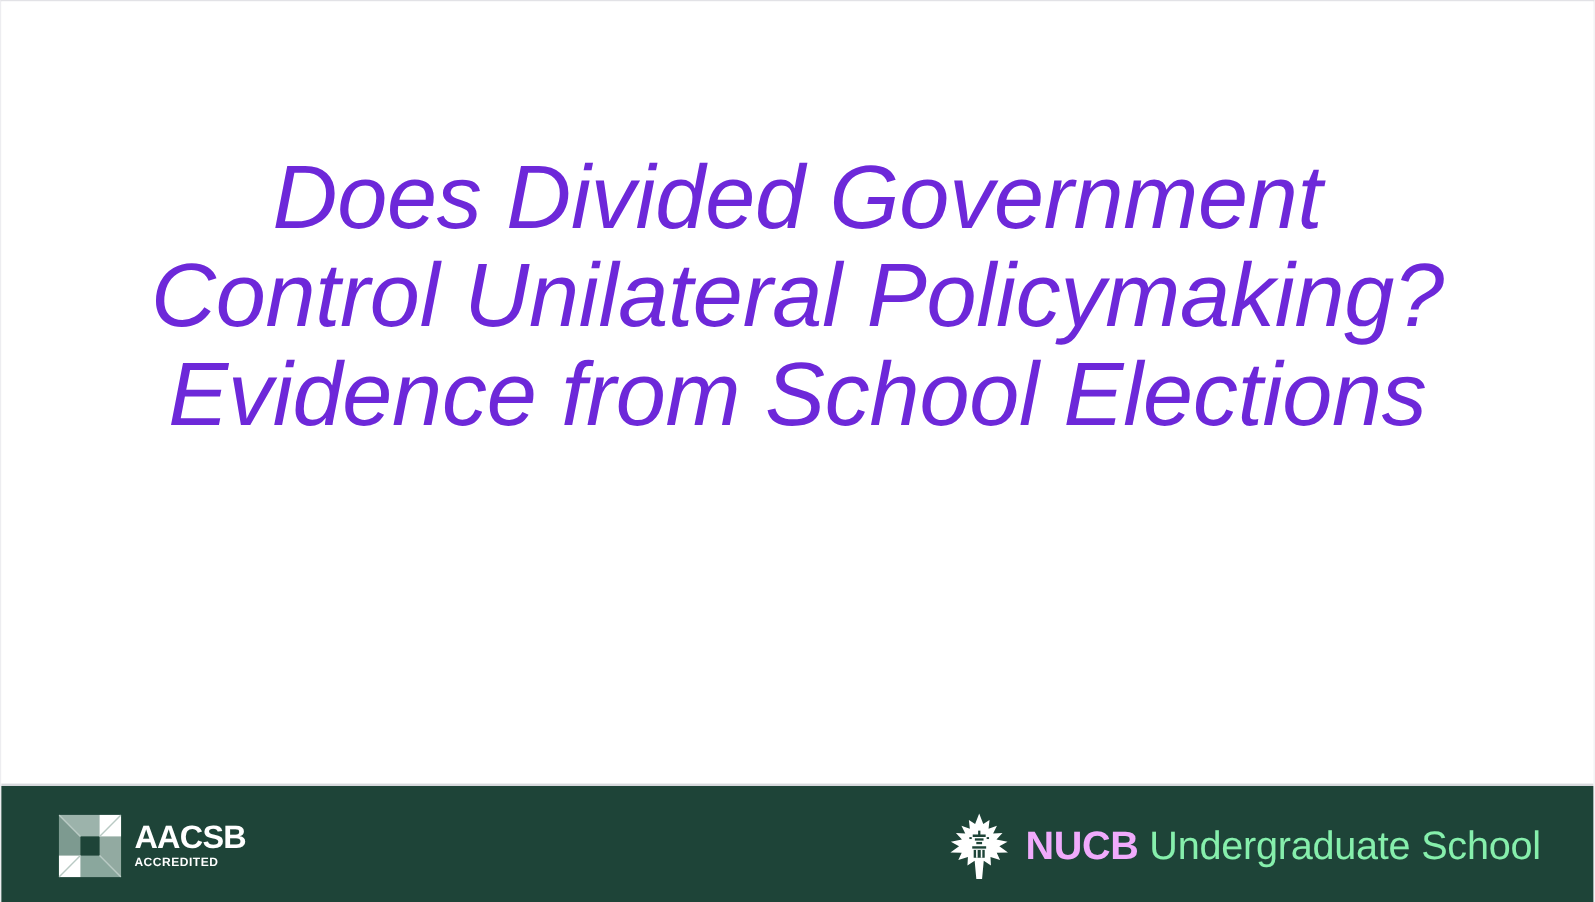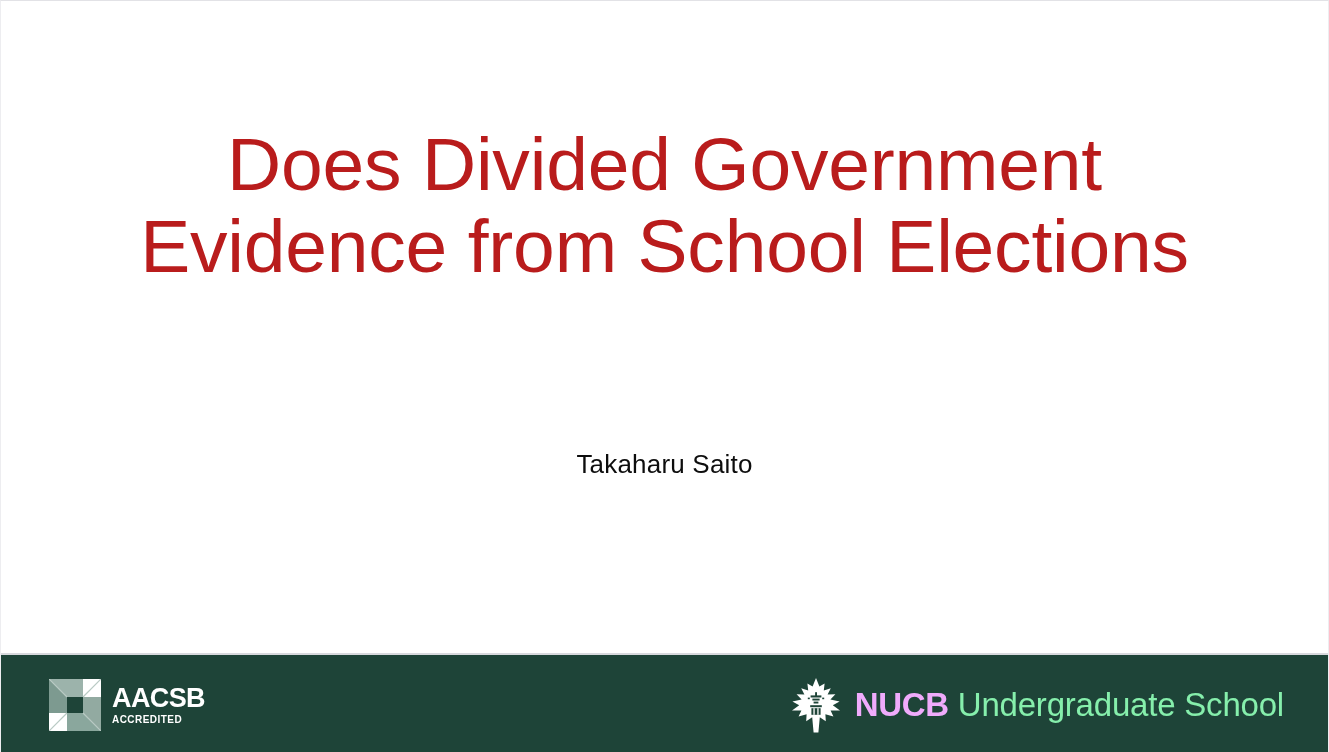--- a/index.html
+++ b/index.html
@@ -31,23 +31,24 @@
     right: 0;
     top: 122px;
     text-align: center;
   }
 
   .title-line {
     font-family: "Liberation Sans Narrow", "Liberation Sans", sans-serif;
     font-size: 75px;
     font-weight: 400;
     line-height: 82px;
-    color: #b91c1c;
+    color: #6d28d9;
     letter-spacing: -0.2px;
     white-space: nowrap;
+    font-style: italic;
   }
 
   #author {
     position: absolute;
     left: 0;
     right: 0;
     top: 448px;
     text-align: center;
     font-family: "Liberation Sans", sans-serif;
     font-size: 26px;
@@ -154,24 +155,24 @@
     letter-spacing: -0.2px;
   }
 </style>
 </head>
 <body>
 
 <div id="slide">
 
   <div id="title-block">
     <div class="title-line">Does Divided Government</div>
+    <div class="title-line">Control Unilateral Policymaking?</div>
     <div class="title-line">Evidence from School Elections</div>
   </div>
 
-  <div id="author">Takaharu Saito</div>
 
   <div id="footer-separator"></div>
 
   <div id="footer">
 
     <div id="aacsb-logo">
       <span>
         <svg id="aacsb-mark" viewBox="0 0 52 52" aria-hidden="true">
 
           <rect x="0" y="0" width="52" height="52" fill="#87a39a"></rect>

